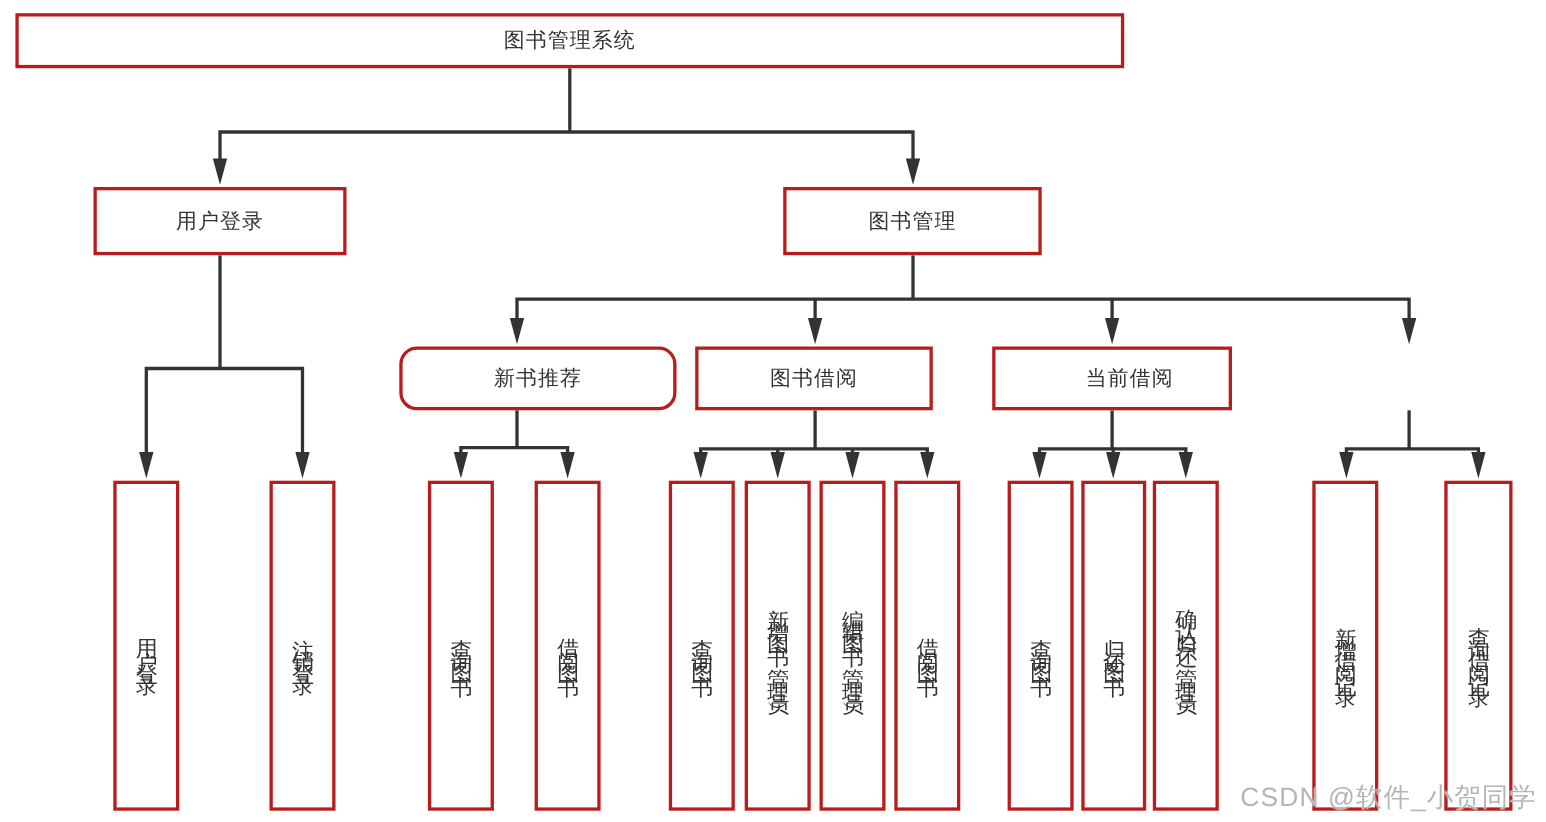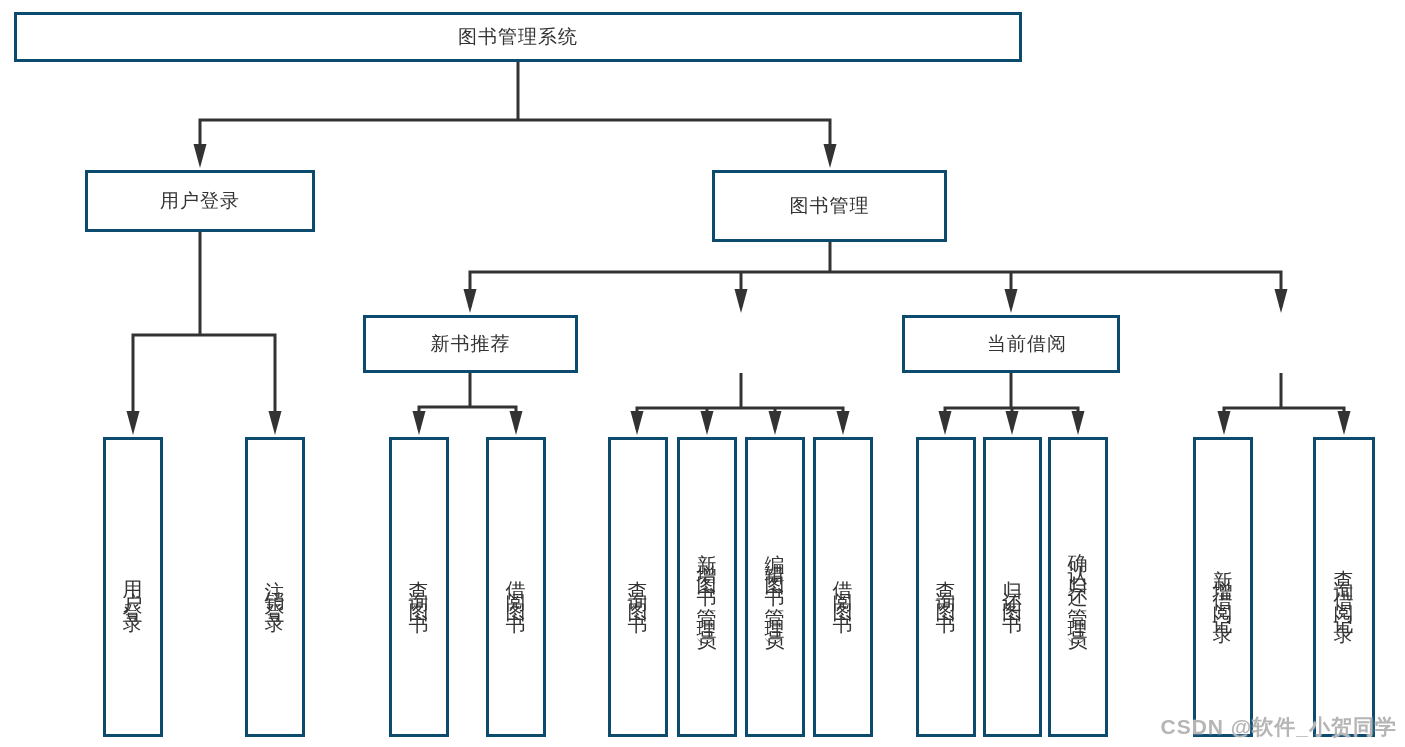--- a/index.html
+++ b/index.html
@@ -10,45 +10,44 @@
     background:#ffffff;
     overflow:hidden;
   }
   .connector-layer{
     position:absolute;left:0;top:0;width:1405px;height:747px;
     pointer-events:none;
   }
   .node{
     position:absolute;
     box-sizing:border-box;
-    border:3px solid #0c4a6e;
+    border:3px solid #b91c1c;
     background:#ffffff;
     display:flex;align-items:center;justify-content:center;
     color:#333333;
     font-size:19px;
     letter-spacing:1px;
     z-index:2;
   }
   .leaf .vtext{
     writing-mode:vertical-rl;
     letter-spacing:11px;
     line-height:1;
     font-size:20px;
     letter-spacing:11px;
   }
   .watermark{
     position:absolute;
     right:8px;bottom:6px;
-    font-size:21px;
+    font-size:24px;
     color:#b5b5b5;
     letter-spacing:1px;
     text-shadow:0 0 2px #ffffff;
     z-index:3;
     white-space:nowrap;
-    font-weight:bold;
   }
 </style>
 </head>
 <body>
 
 <div class="canvas">
 
   <svg class="connector-layer" width="1405" height="747" viewBox="0 0 1405 747" xmlns="http://www.w3.org/2000/svg">
     <g stroke="#333333" stroke-width="3" fill="none">
 
@@ -97,23 +96,24 @@
       <polygon points="1005.5,411 1018.5,411 1012,435"></polygon>
       <polygon points="1071.5,411 1084.5,411 1078,435"></polygon>
       <polygon points="1217.5,411 1230.5,411 1224,435"></polygon>
       <polygon points="1337.5,411 1350.5,411 1344,435"></polygon>
     </g>
   </svg>
 
   <div class="node" style="left:14px;top:12px;width:1008px;height:50px;">图书管理系统</div>
 
   <div class="node" style="left:85px;top:170px;width:230px;height:62px;">用户登录</div>
-  <div class="node" style="left:712px;top:170px;width:235px;height:72px;">图书管理</div>
+  <div class="node" style="left:712px;top:170px;width:235px;height:62px;">图书管理</div>
 
-  <div class="node" style="left:363px;top:315px;width:215px;height:58px;">新书推荐</div>
+  <div class="node" style="left:363px;top:315px;width:252px;height:58px;border-radius:16px;">新书推荐</div>
+  <div class="node" style="left:632px;top:315px;width:216px;height:58px;">图书借阅</div>
   <div class="node" style="left:902px;top:315px;width:218px;height:58px;padding-left:32px;">当前借阅</div>
 
   <div class="node leaf" style="left:103px;top:437px;width:60px;height:300px;">
     <span class="vtext">用户登录</span>
   </div>
   <div class="node leaf" style="left:245px;top:437px;width:60px;height:300px;">
     <span class="vtext">注销登录</span>
   </div>
 
   <div class="node leaf" style="left:389px;top:437px;width:60px;height:300px;">

